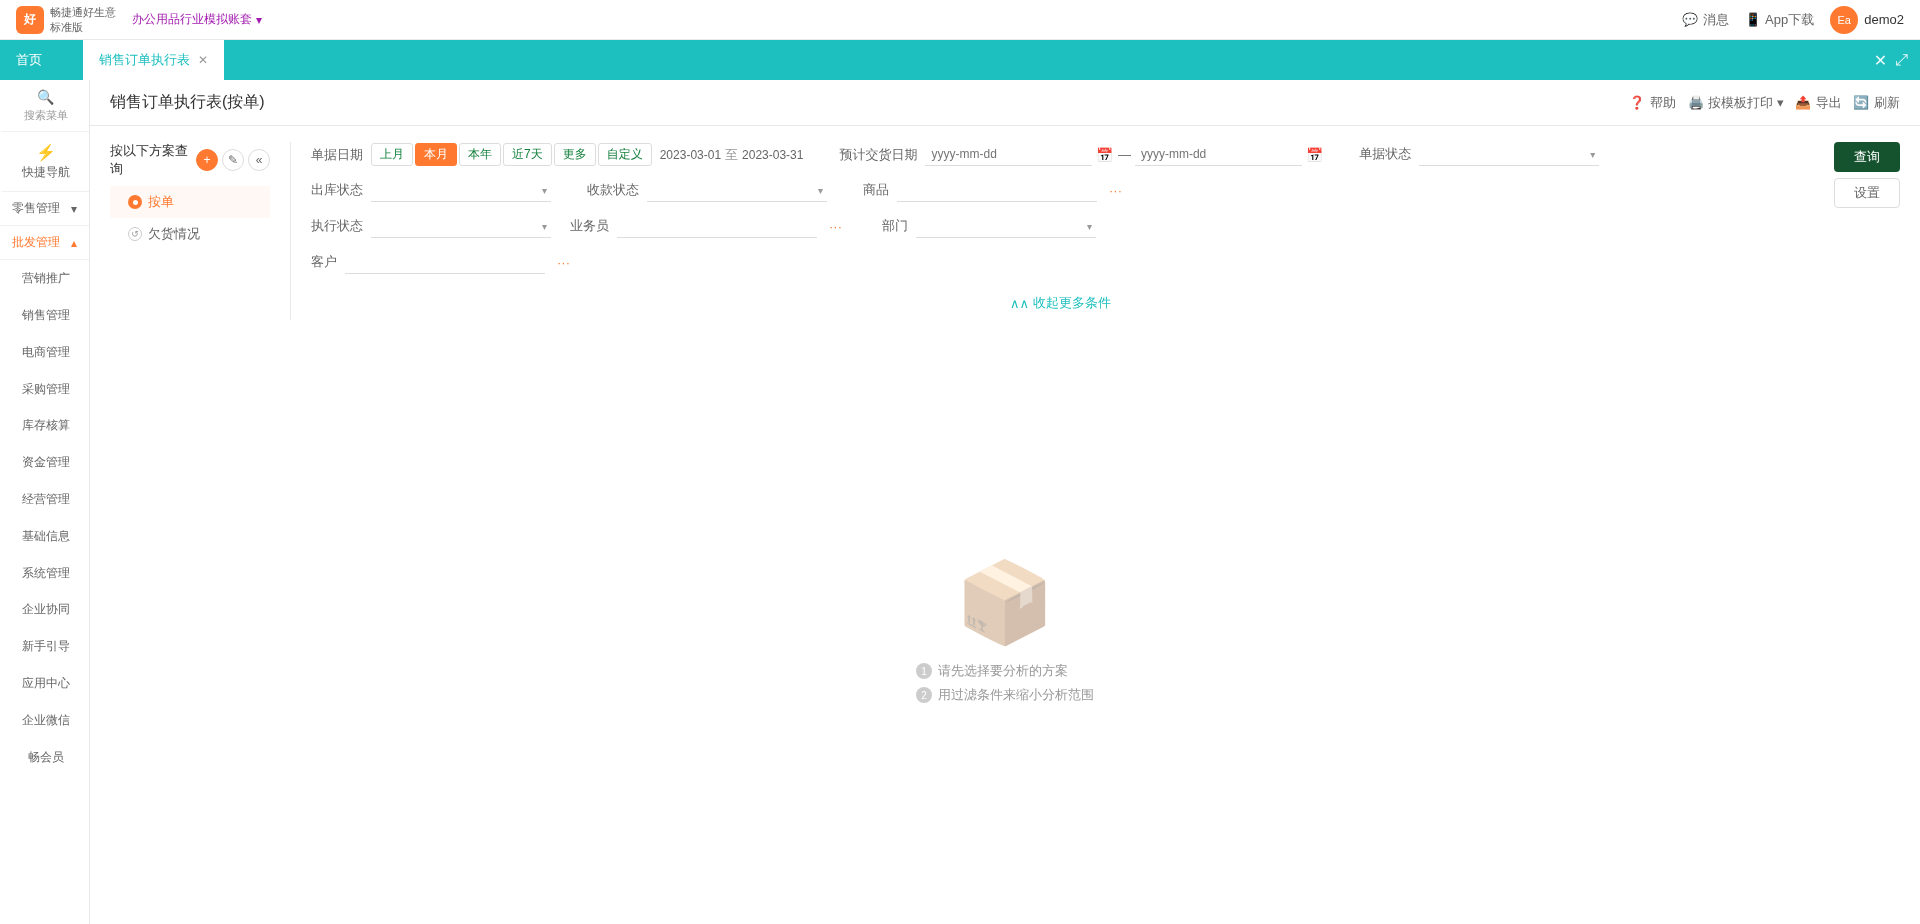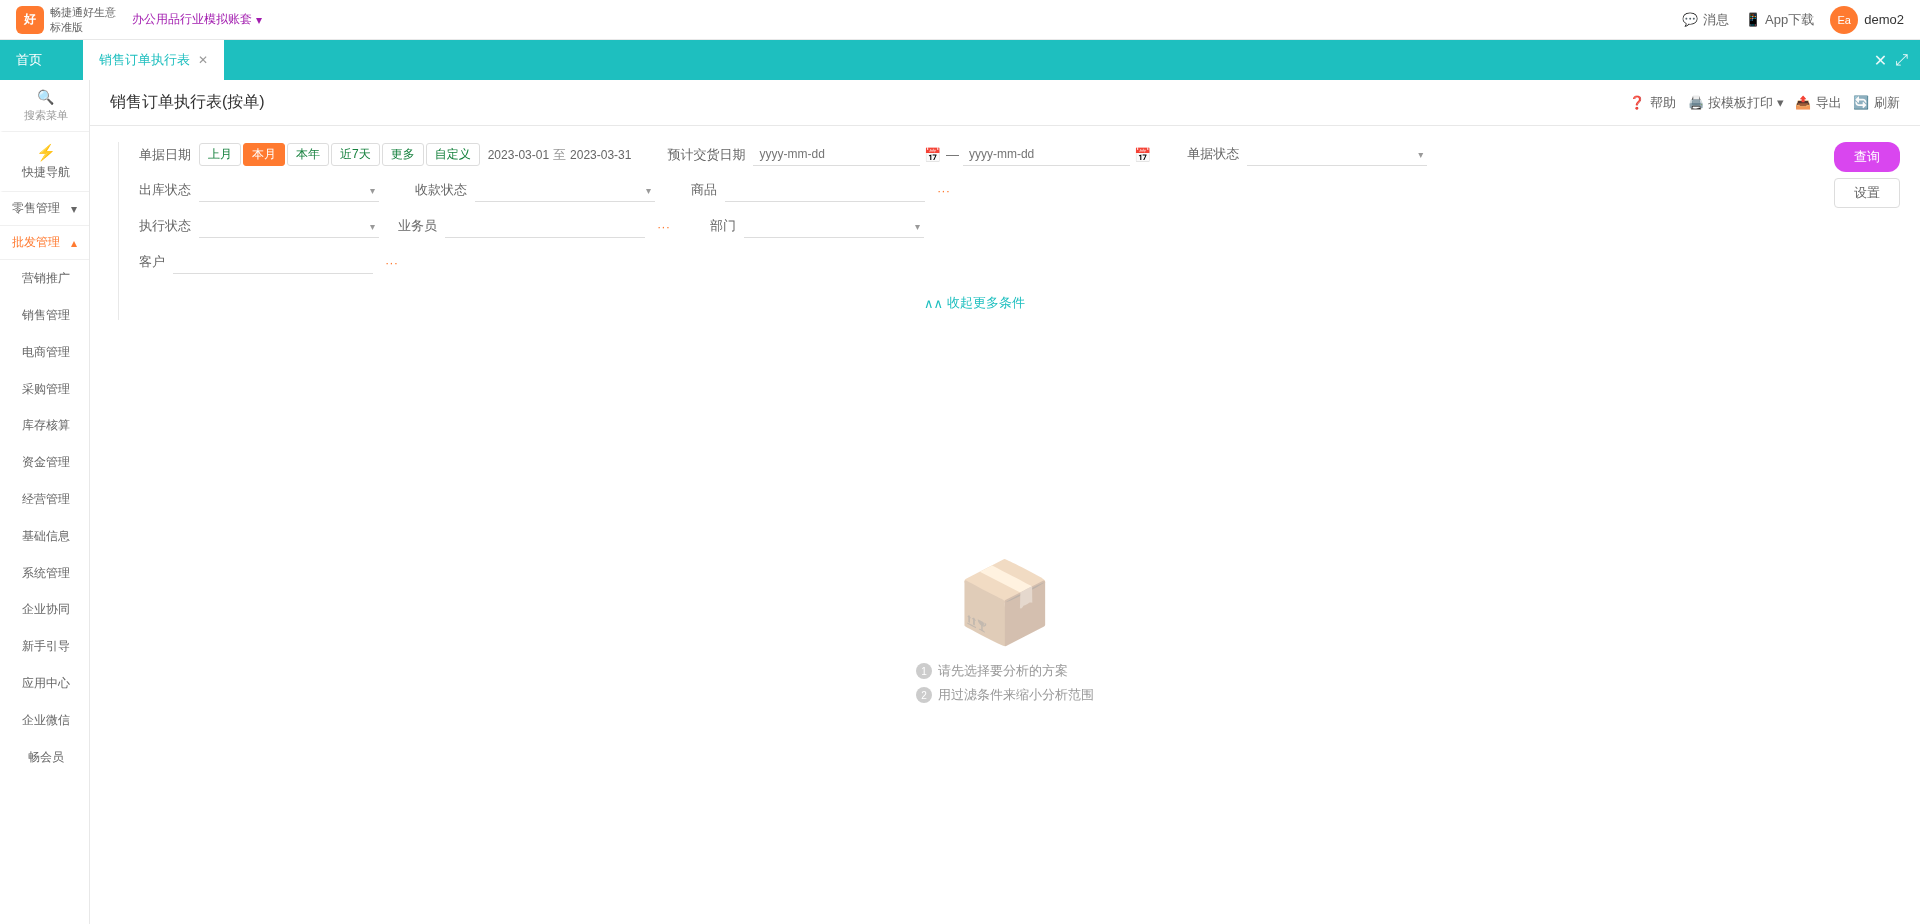--- a/index.html
+++ b/index.html
@@ -62,21 +62,21 @@
     .filter-tag { padding: 2px 8px; font-size: 12px; border-radius: 3px; cursor: pointer; border: 1px solid #ddd; color: #15803d; background: white; }
     .filter-tag.active { background: #ff7a30; border-color: #ff7a30; color: white; }
     .filter-ellipsis { color: #ff7a30; cursor: pointer; font-size: 13px; padding: 0 4px; }
 
     
     .collapse-more { text-align: center; padding: 8px; }
     .collapse-more-btn { display: inline-flex; align-items: center; gap: 4px; color: #1ebfbf; font-size: 13px; cursor: pointer; background: none; border: none; }
 
     
     .query-btn-group { display: flex; flex-direction: column; gap: 6px; margin-left: auto; flex-shrink: 0; padding-left: 12px; }
-    .btn-query { background: #d946ef; color: white; border: none; border-radius: 12px; padding: 6px 20px; font-size: 13px; cursor: pointer; white-space: nowrap; }
+    .btn-query { background: #14532d; color: white; border: none; border-radius: 4px; padding: 6px 20px; font-size: 13px; cursor: pointer; white-space: nowrap; }
     .btn-setting { background: white; color: #666; border: 1px solid #ddd; border-radius: 4px; padding: 5px 16px; font-size: 13px; cursor: pointer; white-space: nowrap; }
 
     
     .empty-state { flex: 1; display: flex; flex-direction: column; align-items: center; justify-content: center; gap: 12px; padding: 60px 0; background: white; margin: 0; }
     .empty-hints { display: flex; flex-direction: column; gap: 6px; }
     .empty-hint { display: flex; align-items: center; gap: 6px; color: #999; font-size: 13px; }
     .hint-num { width: 16px; height: 16px; border-radius: 50%; background: #ccc; color: white; font-size: 10px; display: flex; align-items: center; justify-content: center; flex-shrink: 0; }
 
     
     .left-nav { width: 90px; background: white; border-right: 1px solid #e8e8e8; display: flex; flex-direction: column; overflow-y: auto; flex-shrink: 0; }
@@ -227,20 +227,40 @@
         <button class="page-action-btn">
           <span>🔄</span>
           <span>刷新</span>
         </button>
       </div>
     </div>
 
     <div class="filter-panel">
       <div class="filter-top">
 
+        <div style="display:flex;flex-direction:column;width:160px;flex-shrink:0;">
+          <div style="display:flex;align-items:center;justify-content:space-between;margin-bottom:8px;">
+            <span style="font-size:13px;color:#333;">按以下方案查询</span>
+            <div style="display:flex;gap:4px;">
+              <div class="filter-icon-btn orange">+</div>
+              <div class="filter-icon-btn">✎</div>
+              <div class="collapse-btn">«</div>
+            </div>
+          </div>
+          <div class="scheme-list-item active">
+            <div class="sli-dot filled"></div>
+            <span>按单</span>
+          </div>
+          <div class="scheme-list-item">
+            <div style="width:14px;height:14px;border-radius:50%;border:1px solid #ccc;display:flex;align-items:center;justify-content:center;flex-shrink:0;">
+              <span style="font-size:9px;color:#999;">↺</span>
+            </div>
+            <span>欠货情况</span>
+          </div>
+        </div>
 
         <div style="width:1px;background:#e8e8e8;align-self:stretch;margin:0 8px;"></div>
 
         <div class="filter-rows">
 
           <div class="filter-row">
             <div class="filter-field">
               <span class="filter-label">单据日期</span>
               <div class="filter-tag-group">
                 <span class="filter-tag">上月</span>

